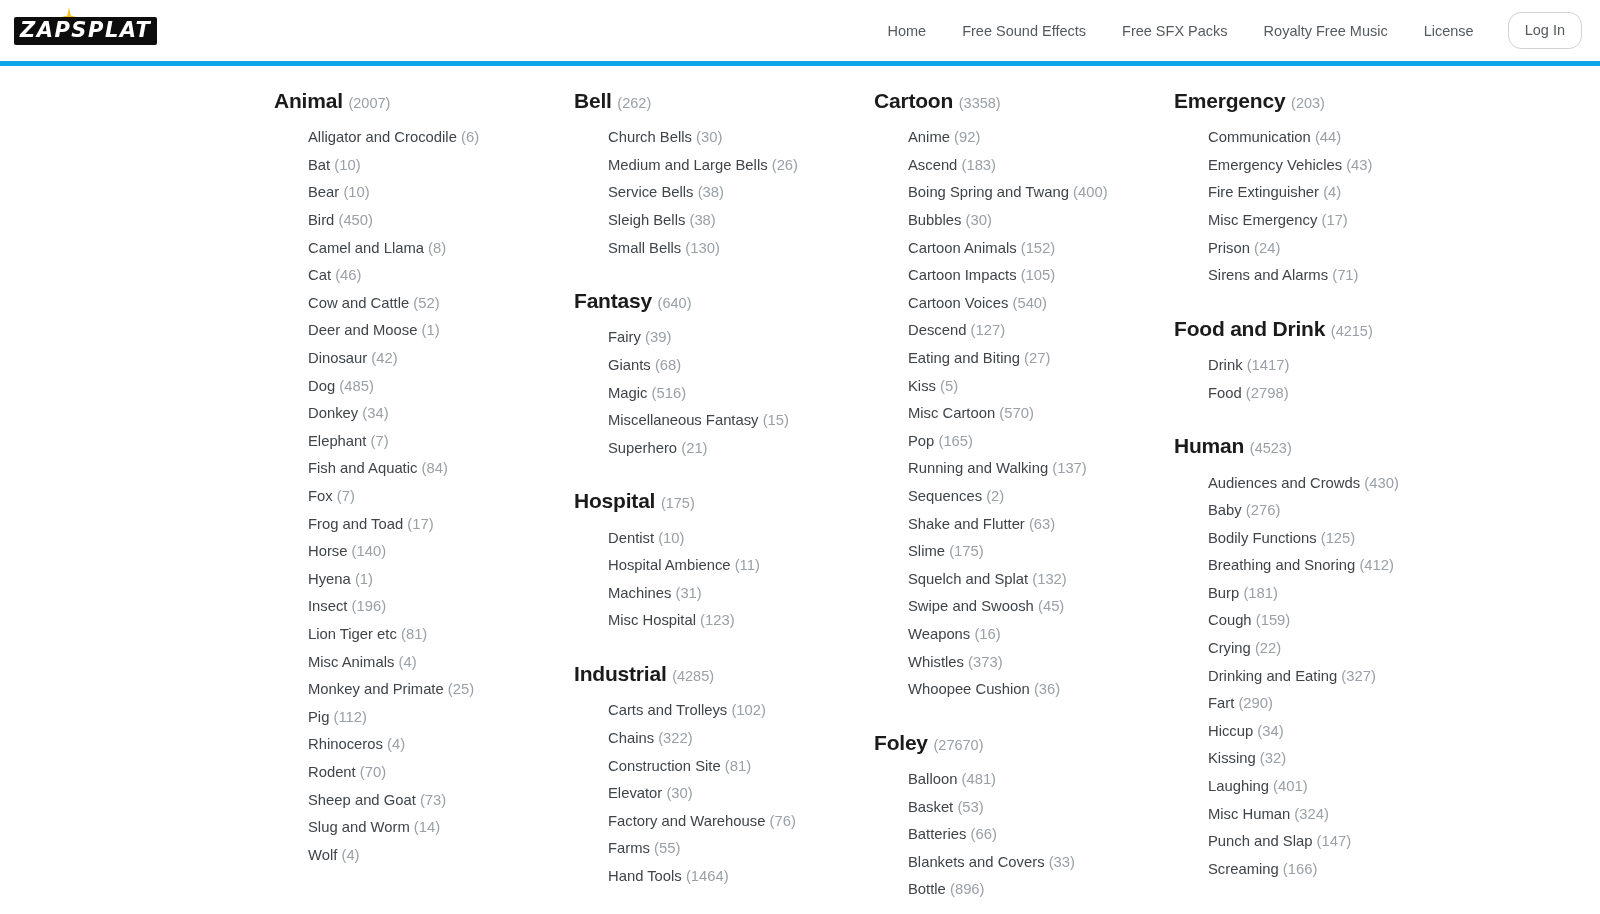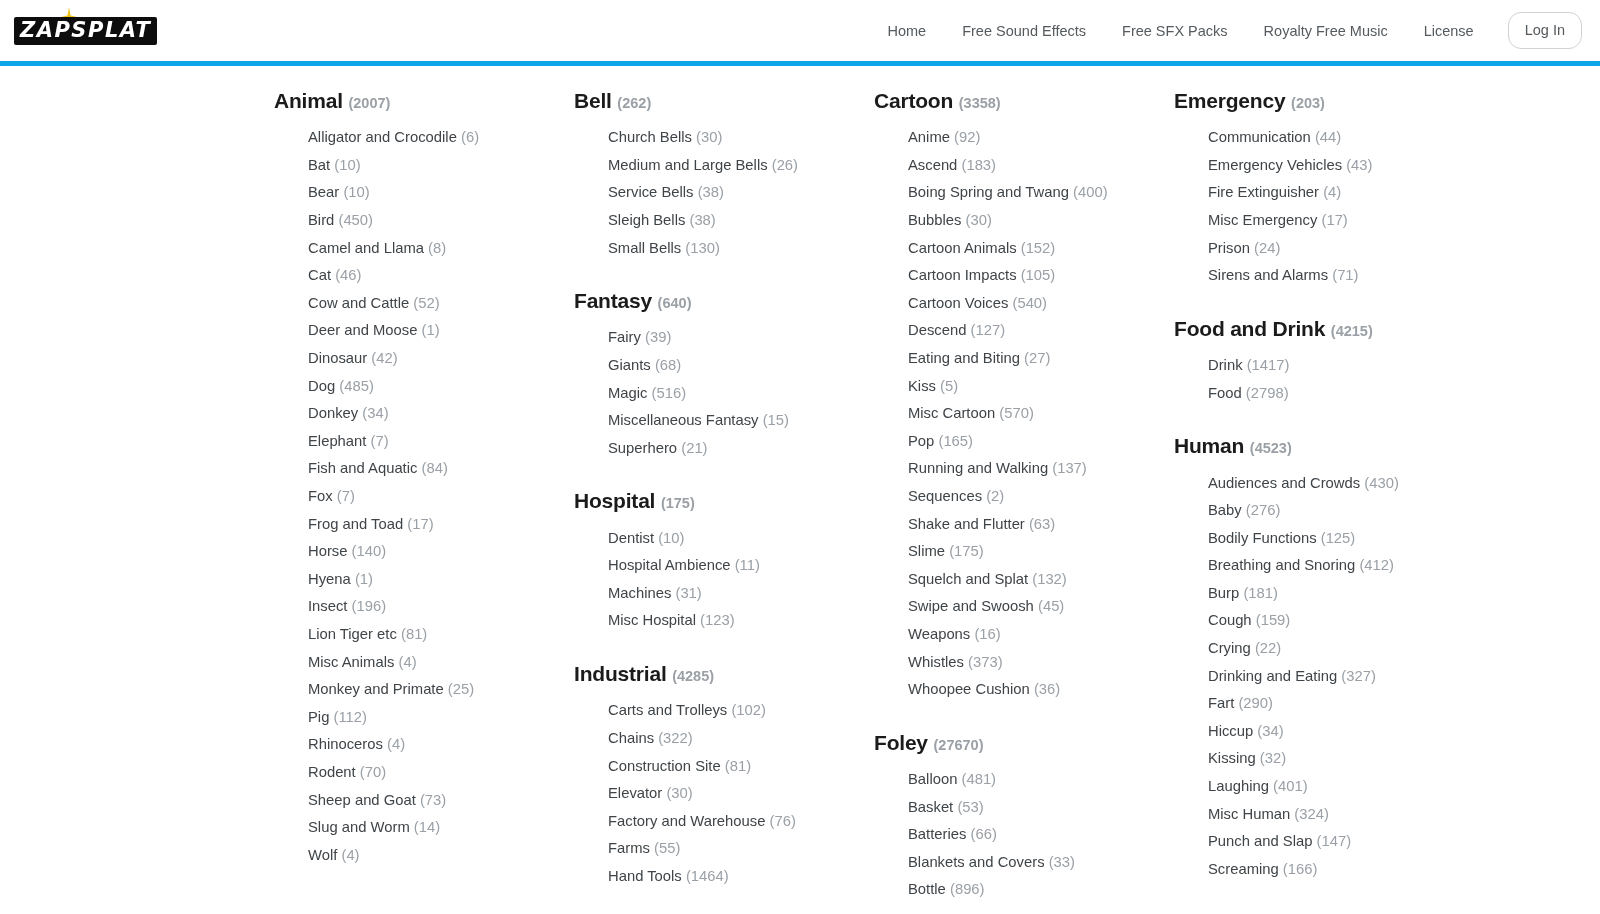--- a/index.html
+++ b/index.html
@@ -98,21 +98,21 @@
   .group-head {
     font-size: 21px;
     font-weight: bold;
     color: #1b1b1b;
     margin: 0 0 10px 0;
     line-height: 1.25;
     letter-spacing: -0.2px;
   }
   .group-head .cnt {
     font-size: 14.5px;
-    font-weight: bold;
+    font-weight: normal;
     color: #9aa0a6;
     letter-spacing: 0;
   }
   .sub-list { list-style: none; margin: 0; padding: 0 0 0 34px; }
   .sub-item {
     font-size: 14.8px;
     color: #3f4448;
     line-height: 27.6px;
     white-space: nowrap;
     cursor: pointer;

